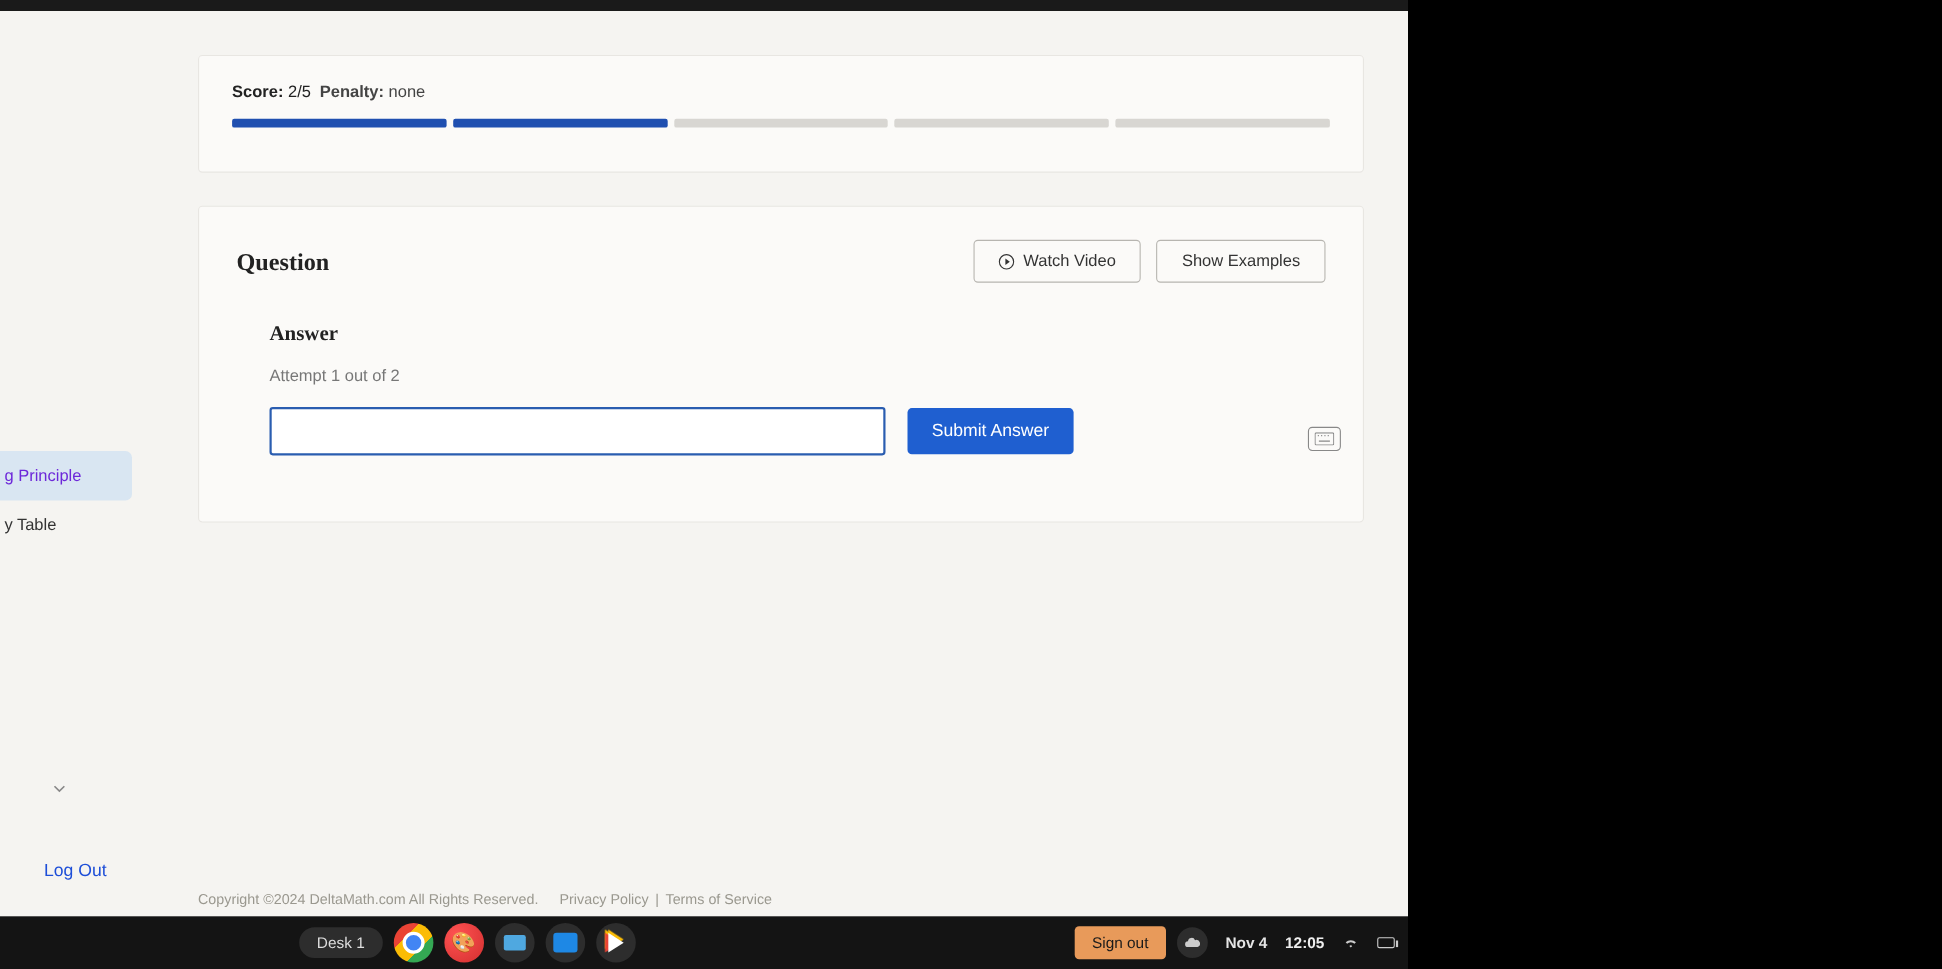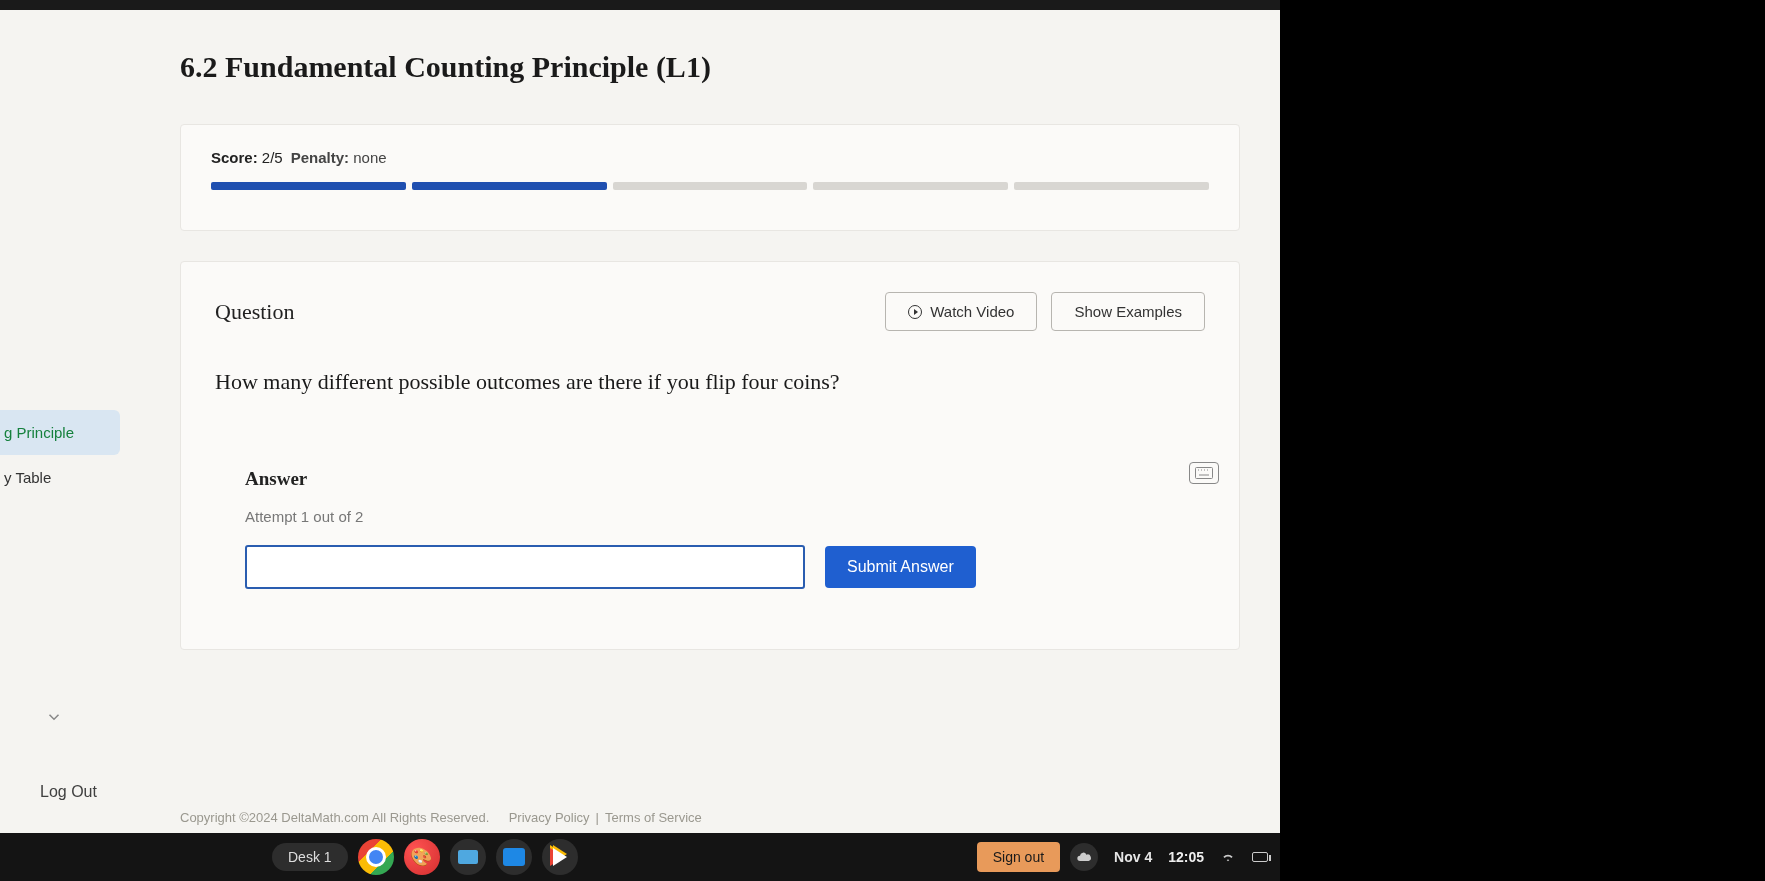--- a/index.html
+++ b/index.html
@@ -42,35 +42,35 @@
     padding: 14px 10px 14px 4px;
     font-size: 15px;
     color: #333;
     cursor: pointer;
     border-radius: 0 6px 6px 0;
     white-space: nowrap;
     overflow: hidden;
   }
   .side-item.active {
     background: #d9e6f2;
-    color: #15803d;
+    color: #6d28d9;
     font-weight: 500;
   }
   .side-chevron {
     position: absolute;
     bottom: 150px;
     left: 45px;
     color: #888;
     font-size: 18px;
   }
   .logout {
     position: absolute;
     bottom: 80px;
     left: 40px;
-    color: #404040;
+    color: #1d4ed8;
     font-size: 16px;
     cursor: pointer;
   }
   .main {
     flex: 1;
     padding: 40px 40px 0 60px;
     position: relative;
   }
   .page-title {
     font-family: Georgia, "Times New Roman", serif;
@@ -115,21 +115,21 @@
   }
   .q-head {
     display: flex;
     align-items: center;
     justify-content: space-between;
     margin-bottom: 36px;
   }
   .q-label {
     font-family: Georgia, serif;
     font-size: 22px;
-    font-weight: 400;
+    font-weight: 700;
     color: #222;
   }
   .q-actions { display: flex; gap: 14px; }
   .outline-btn {
     border: 1px solid #b7b5b0;
     background: #fbfaf8;
     color: #333;
     font-size: 15px;
     padding: 10px 22px;
     border-radius: 4px;
@@ -306,21 +306,20 @@
       </div>
       <div class="side-chevron">
         <svg width="18" height="18" viewBox="0 0 24 24" fill="none" stroke="#888" stroke-width="2">
             <polyline points="6 9 12 15 18 9"></polyline>
           </svg>
       </div>
       <div class="logout">Log Out</div>
     </div>
 
     <div class="main">
-      <h1 class="page-title">6.2 Fundamental Counting Principle (L1)</h1>
 
       <div class="card">
         <div class="score-row">
           <span>
             <b>Score:</b>
             <span>2/5</span>
           </span>
           <span class="penalty">
             <b>Penalty:</b>
             <span>none</span>
@@ -342,21 +341,20 @@
             <button class="outline-btn">
               <span class="play-icon"></span>
               <span>Watch Video</span>
             </button>
             <button class="outline-btn">
               <span>Show Examples</span>
             </button>
           </div>
         </div>
 
-        <div class="q-text">How many different possible outcomes are there if you flip four coins?</div>
 
         <div class="keyboard-btn">
           <svg width="18" height="12" viewBox="0 0 18 12" fill="none" stroke="#888" stroke-width="1">
             <rect x="0.5" y="0.5" width="17" height="11" rx="1"></rect>
             <line x1="3" y1="3" x2="4" y2="3"></line>
               <line x1="6" y1="3" x2="7" y2="3"></line>
               <line x1="9" y1="3" x2="10" y2="3"></line>
               <line x1="12" y1="3" x2="13" y2="3"></line>
             <line x1="4" y1="8" x2="14" y2="8"></line>
           </svg>

